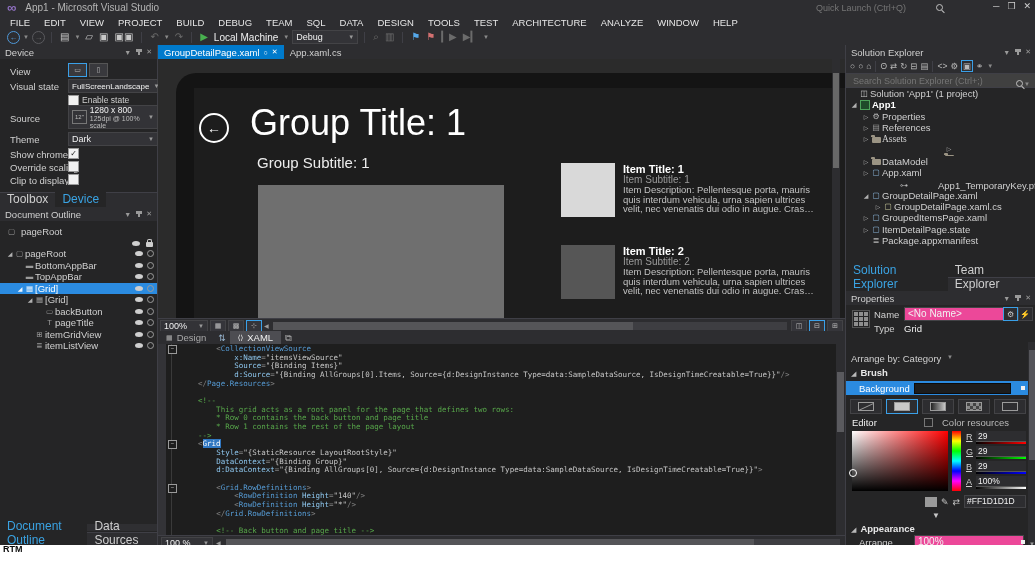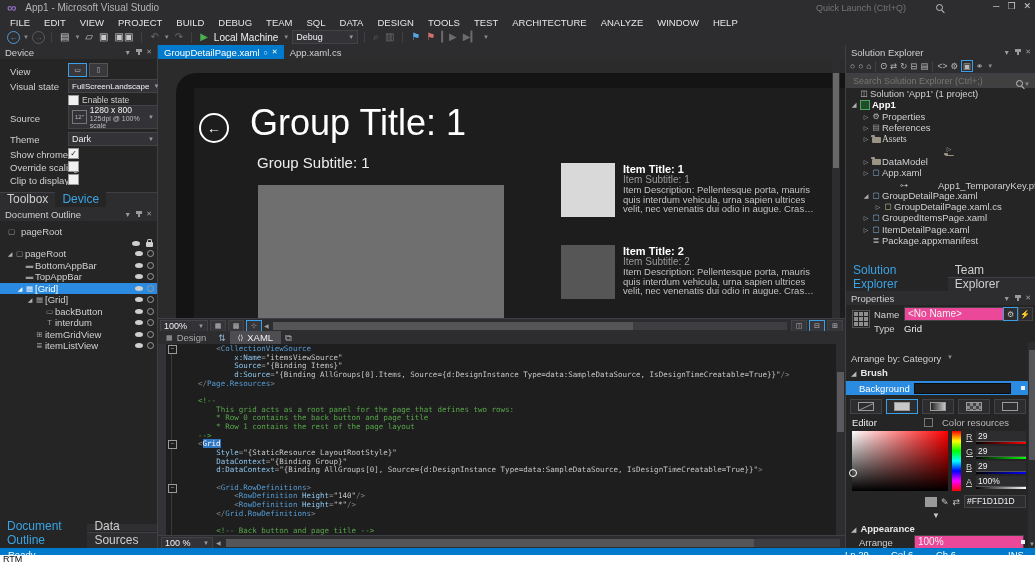--- a/index.html
+++ b/index.html
@@ -167,21 +167,21 @@
   .chrow .cgrad{position:absolute;left:10px;right:0;bottom:0;height:2px}
   .hexrow{position:absolute;right:10px;display:flex;align-items:center;gap:4px}
   .hexbox{width:56px;height:11px;background:#2d2d30;border:1px solid #434346;color:#f1f1f1;font-size:8.5px;line-height:11px;padding:0 2px}
   .chev{position:absolute;left:0;right:10px;text-align:center;color:#c8c8c8;font-size:8px}
   .pv-scroll{position:absolute;right:0;width:8px;background:#2d2d30}
   .pv-scroll .th{position:absolute;left:1px;top:8px;width:6px;height:110px;background:#55555a}
   .pv-scroll .ar{position:absolute;left:1px;bottom:1px;color:#9a9a9a;font-size:6px}
   
   .statusbar{left:0;bottom:9px;right:0;height:13px;background:#007acc;color:#fff;font-size:9.5px}
   .statusbar span{position:absolute;top:1px}
-  .caption{left:0;bottom:0;right:0;height:15px;background:#fff;color:#0a0a0a;font-size:9px;font-weight:normal;line-height:9px;padding-left:3px}
+  .caption{left:0;bottom:0;right:0;height:25px;background:#fff;color:#0a0a0a;font-size:9px;font-weight:bold;line-height:9px;padding-left:3px}
 </style>
 </head>
 <body>
 
 <div id="root">
 
   <div class="abs titlebar">
     <span class="vslogo">∞</span>
     <span class="apptitle">App1 - Microsoft Visual Studio</span>
     <input class="quick-launch" placeholder="Quick Launch (Ctrl+Q)" style="">
@@ -352,21 +352,21 @@
         <div class="trow" style="top: 57.5px; padding-left: 36px;">
           <span class="texp"></span>
           <span class="oico">▭</span>
           <span>backButton</span>
           <span class="eye rico"></span>
           <span class="ring rico2"></span>
         </div>
         <div class="trow" style="top: 69px; padding-left: 36px;">
           <span class="texp"></span>
           <span class="oico">T</span>
-          <span>interdum</span>
+          <span>pageTitle</span>
           <span class="eye rico"></span>
           <span class="ring rico2"></span>
         </div>
         <div class="trow" style="top: 80.5px; padding-left: 26px;">
           <span class="texp"></span>
           <span class="oico">⊞</span>
           <span>itemGridView</span>
           <span class="eye rico"></span>
           <span class="ring rico2"></span>
         </div>
@@ -576,21 +576,21 @@
           <span>GroupDetailPage.xaml.cs</span>
         </div>
         <div class="strow" style="top: 124.3px; padding-left: 16px;">
           <span class="texp">▷</span>
           <span class="sico sico-xaml"></span>
           <span>GroupedItemsPage.xaml</span>
         </div>
         <div class="strow" style="top: 135.6px; padding-left: 16px;">
           <span class="texp">▷</span>
           <span class="sico sico-xaml"></span>
-          <span>ItemDetailPage.xaml</span>
+          <span>ItemDetailPage.state</span>
         </div>
         <div class="strow" style="top: 146.9px; padding-left: 16px;">
           <span class="texp"></span>
           <span class="sico sico-manifest"></span>
           <span>Package.appxmanifest</span>
         </div>
       </div>
 
     <div class="ltabs abs" style="top:232px;left:0;right:0">
       <span class="ltab on">Solution Explorer</span>

